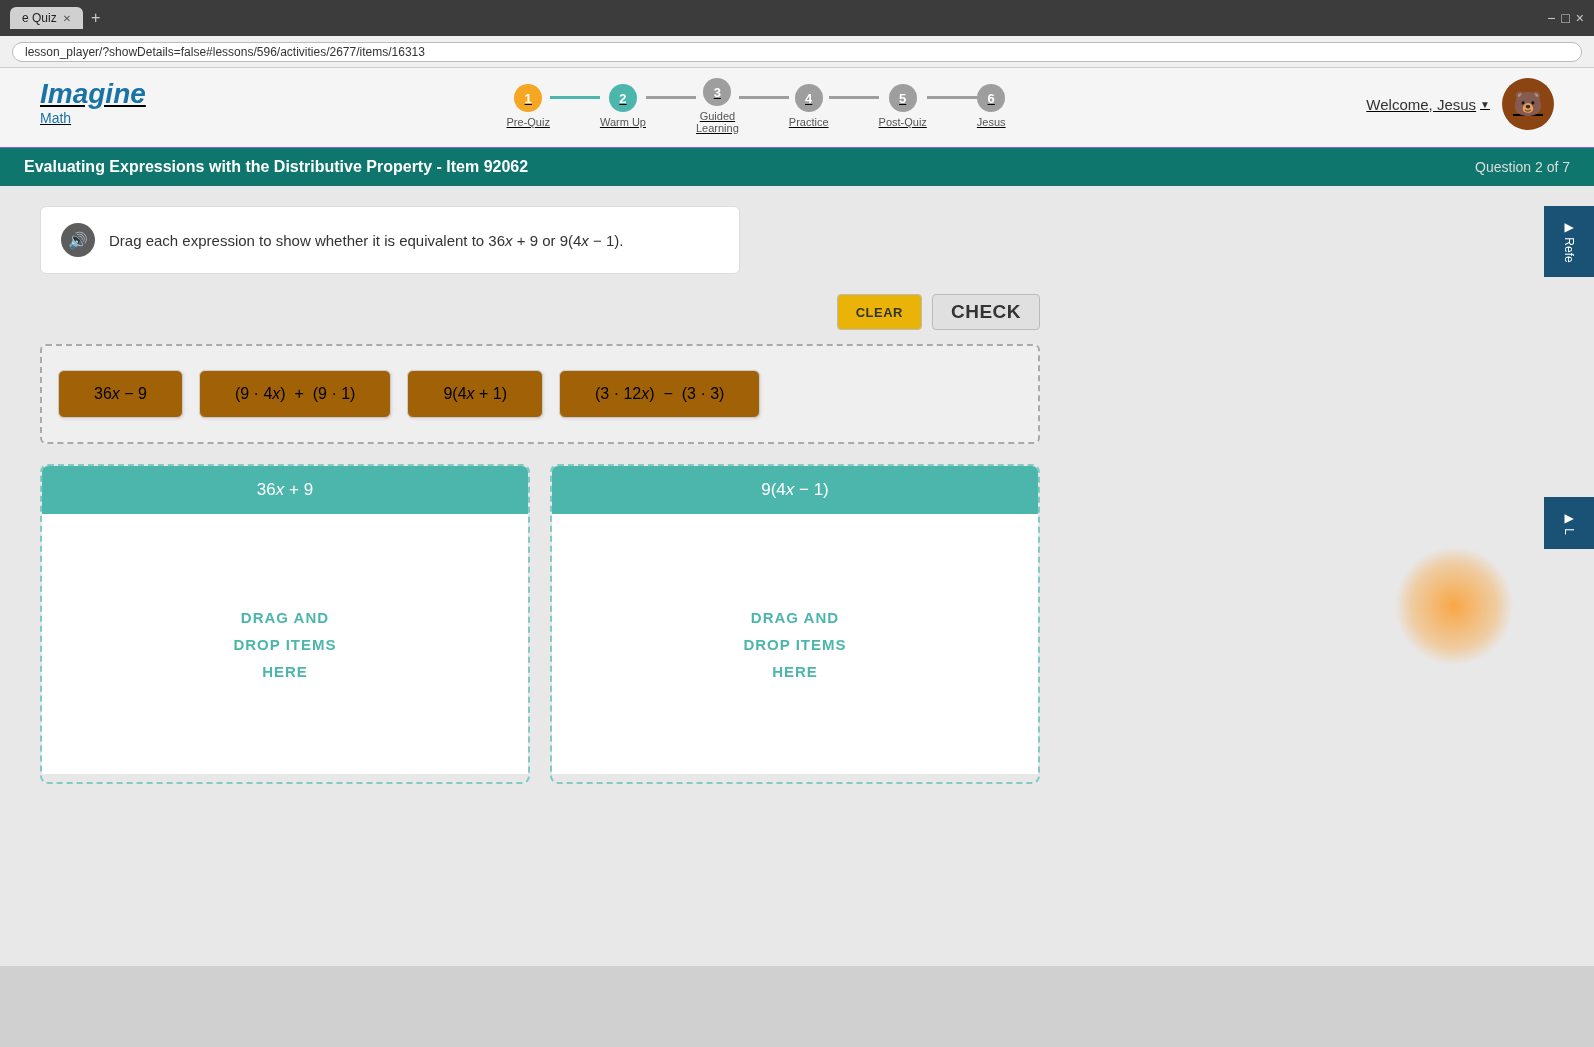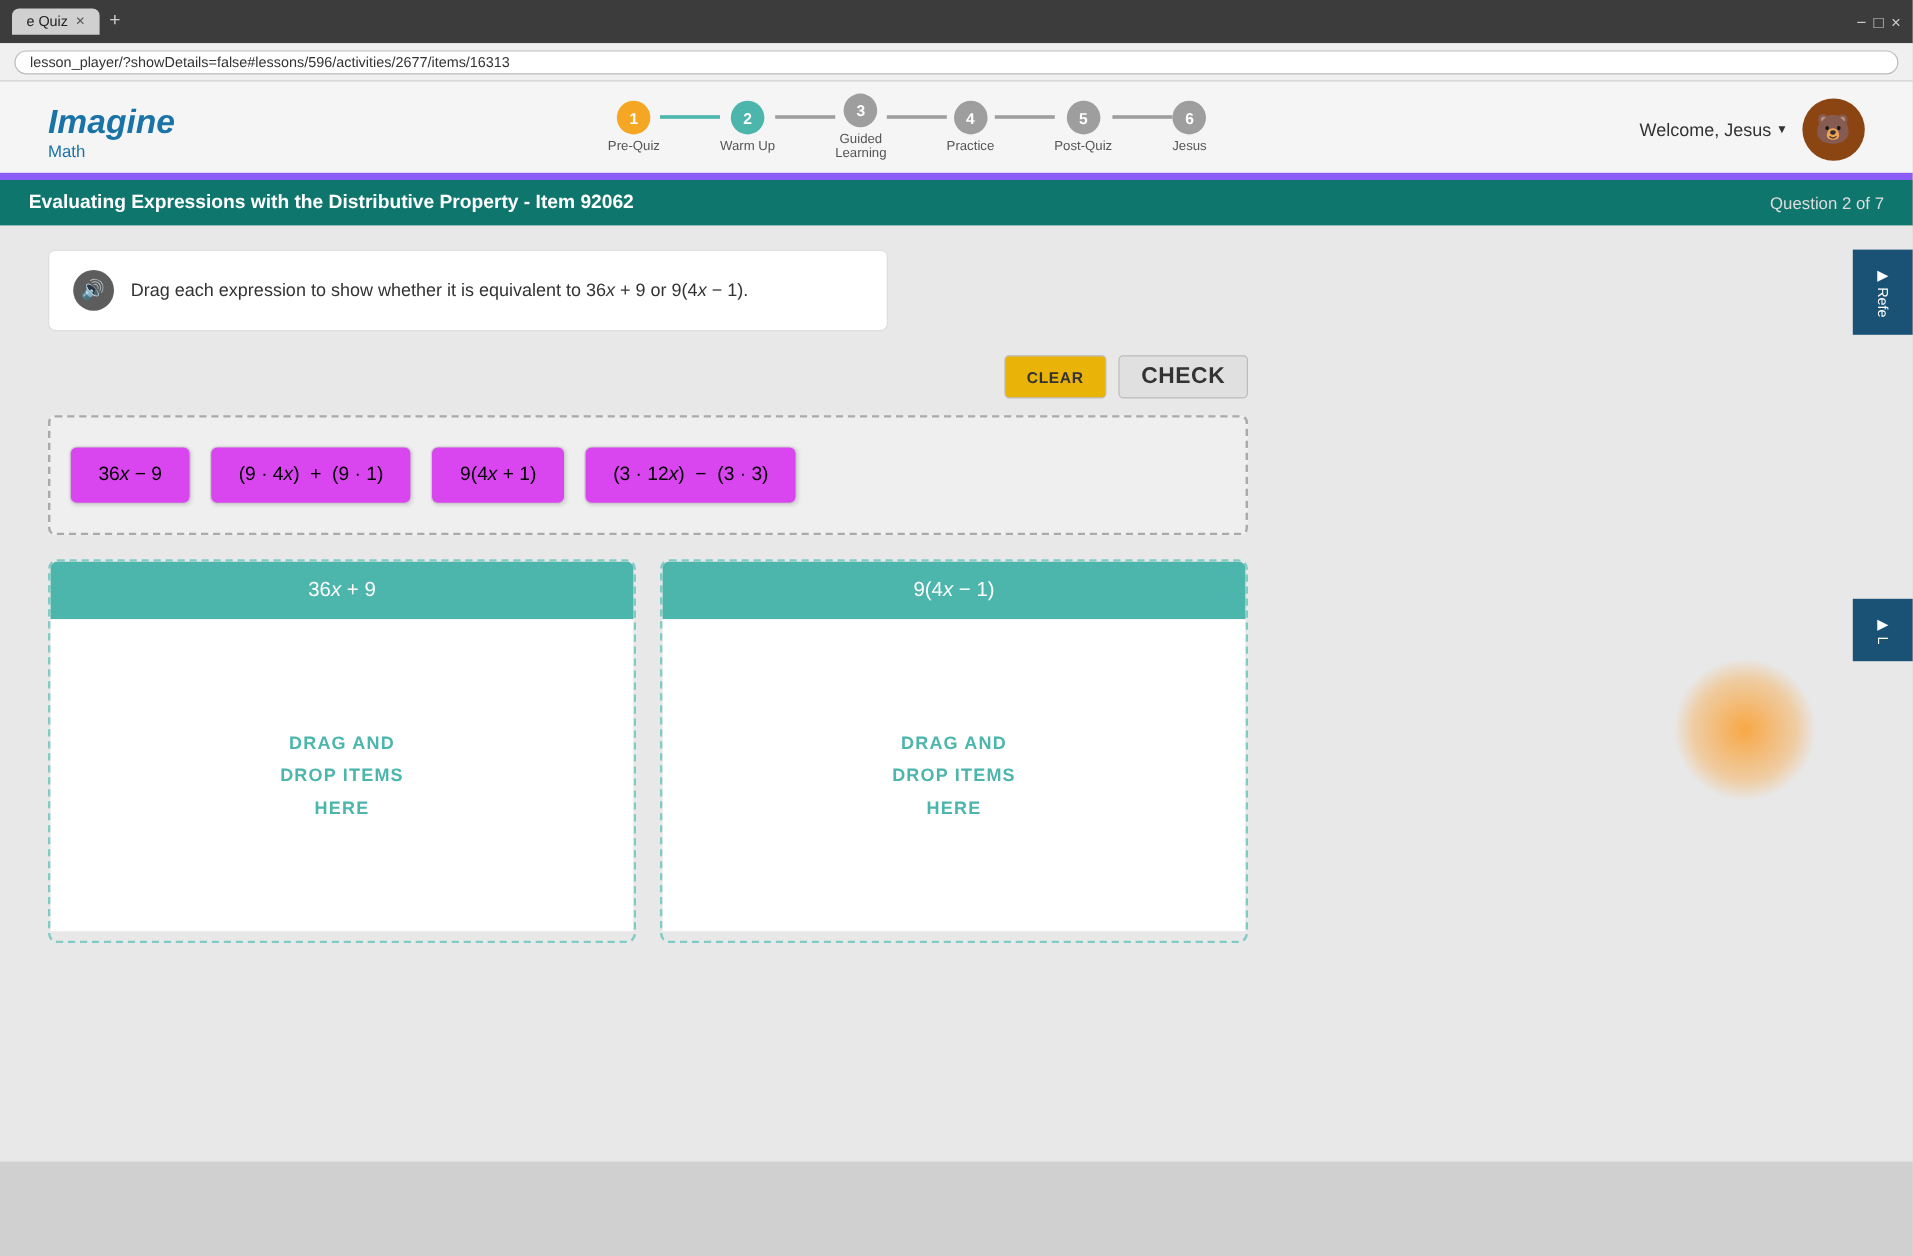--- a/index.html
+++ b/index.html
@@ -69,24 +69,25 @@
       margin-left: auto;
       color: #ccc;
       font-size: 14px;
     }
 
     
     .app-header {
       background: #f5f5f5;
       padding: 10px 40px;
       display: flex;
-      align-items: flex-end;
+      align-items: flex-start;
       justify-content: space-between;
-      border-bottom: 6px solid #8b5cf6;
+      border-bottom: 1px solid #8b5cf6;
       min-height: 80px;
+      text-decoration: underline;
     }
     .logo-area {
       display: flex;
       flex-direction: column;
       align-items: flex-start;
     }
     .logo-imagine {
       font-size: 28px;
       font-weight: bold;
       color: #1a73a7;
@@ -260,24 +261,24 @@
       display: flex;
       flex-wrap: wrap;
       gap: 16px;
       max-width: 1000px;
       margin-bottom: 20px;
       background: rgba(255,255,255,0.3);
       min-height: 100px;
       align-items: center;
     }
     .drag-card {
-      background: #d946ef;
+      background: #a16207;
       border: 1px solid #ccc;
       border-radius: 6px;
-      padding: 14px 23px;
+      padding: 14px 35px;
       font-size: 16px;
       cursor: grab;
       user-select: none;
       white-space: nowrap;
       box-shadow: 1px 1px 3px rgba(0,0,0,0.1);
     }
 
     
     .drop-zones-row {
       display: flex;

